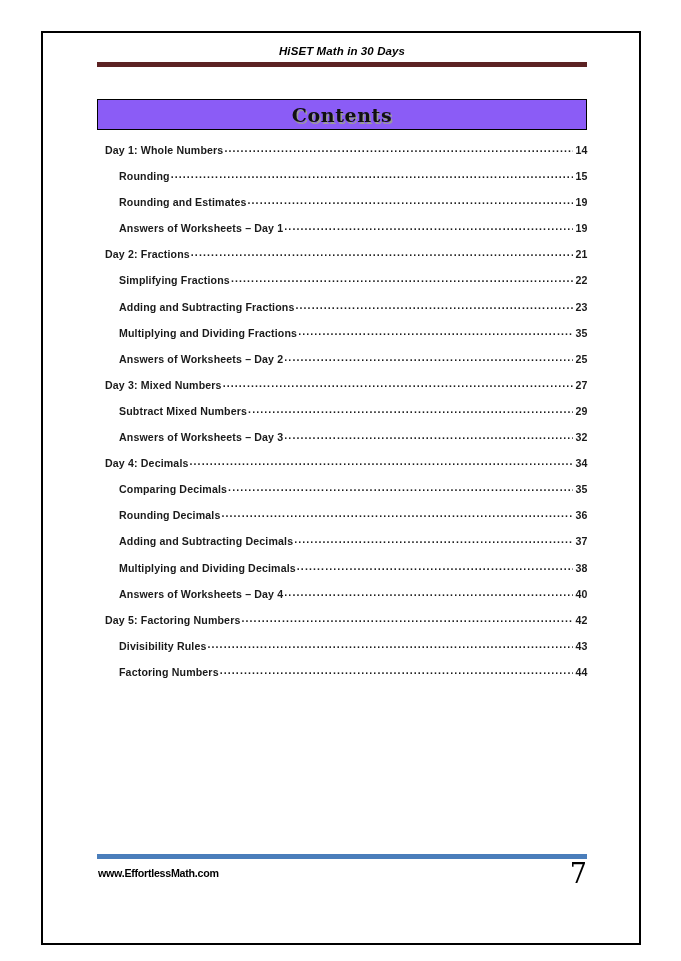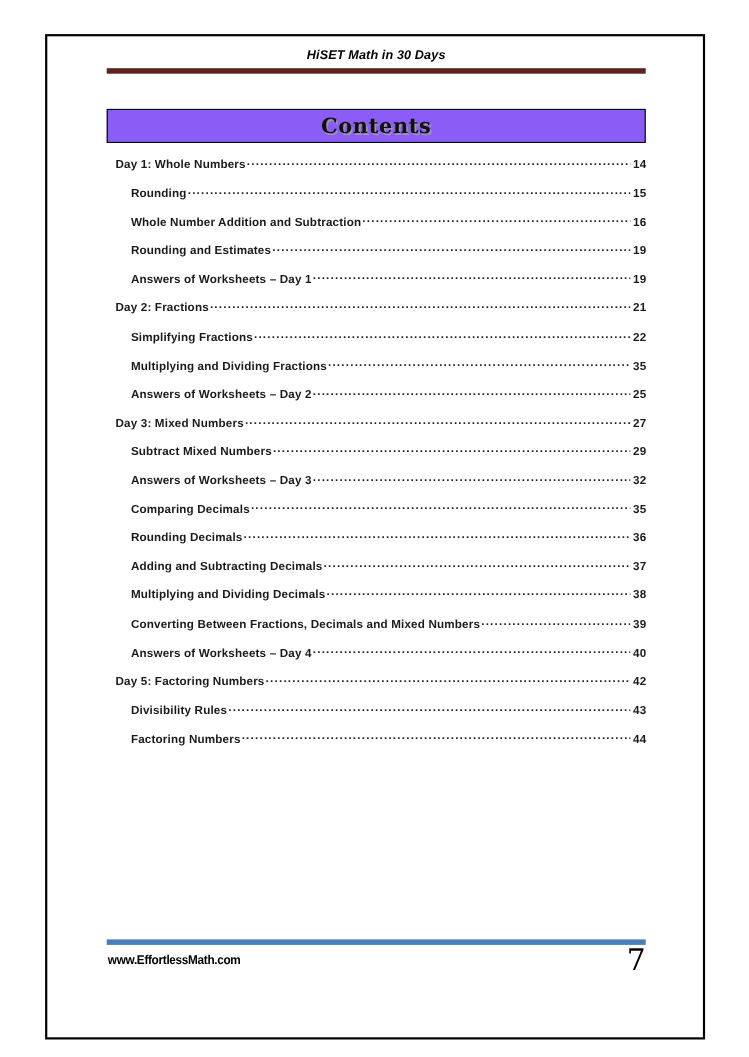--- a/index.html
+++ b/index.html
@@ -175,45 +175,45 @@
         <span class="toc-label">Day 1: Whole Numbers</span>
         <span class="toc-leader"></span>
         <span class="toc-page">14</span>
       </div>
       <div class="toc-entry level-2">
         <span class="toc-label">Rounding</span>
         <span class="toc-leader"></span>
         <span class="toc-page">15</span>
       </div>
       <div class="toc-entry level-2">
-        <span class="toc-label">Whole Number Addition and Subtraction</span>
-        <span class="toc-leader"></span>
-        <span class="toc-page">16</span>
-      </div>
-      <div class="toc-entry level-2">
         <span class="toc-label">Rounding and Estimates</span>
         <span class="toc-leader"></span>
         <span class="toc-page">19</span>
       </div>
       <div class="toc-entry level-2">
         <span class="toc-label">Answers of Worksheets – Day 1</span>
         <span class="toc-leader"></span>
         <span class="toc-page">19</span>
       </div>
       <div class="toc-entry level-1">
         <span class="toc-label">Day 2: Fractions</span>
         <span class="toc-leader"></span>
         <span class="toc-page">21</span>
       </div>
       <div class="toc-entry level-2">
         <span class="toc-label">Simplifying Fractions</span>
         <span class="toc-leader"></span>
         <span class="toc-page">22</span>
       </div>
       <div class="toc-entry level-2">
+        <span class="toc-label">Adding and Subtracting Fractions</span>
+        <span class="toc-leader"></span>
+        <span class="toc-page">23</span>
+      </div>
+      <div class="toc-entry level-2">
         <span class="toc-label">Multiplying and Dividing Fractions</span>
         <span class="toc-leader"></span>
         <span class="toc-page">35</span>
       </div>
       <div class="toc-entry level-2">
         <span class="toc-label">Answers of Worksheets – Day 2</span>
         <span class="toc-leader"></span>
         <span class="toc-page">25</span>
       </div>
       <div class="toc-entry level-1">
@@ -224,20 +224,25 @@
       <div class="toc-entry level-2">
         <span class="toc-label">Subtract Mixed Numbers</span>
         <span class="toc-leader"></span>
         <span class="toc-page">29</span>
       </div>
       <div class="toc-entry level-2">
         <span class="toc-label">Answers of Worksheets – Day 3</span>
         <span class="toc-leader"></span>
         <span class="toc-page">32</span>
       </div>
+      <div class="toc-entry level-1">
+        <span class="toc-label">Day 4: Decimals</span>
+        <span class="toc-leader"></span>
+        <span class="toc-page">34</span>
+      </div>
       <div class="toc-entry level-2">
         <span class="toc-label">Comparing Decimals</span>
         <span class="toc-leader"></span>
         <span class="toc-page">35</span>
       </div>
       <div class="toc-entry level-2">
         <span class="toc-label">Rounding Decimals</span>
         <span class="toc-leader"></span>
         <span class="toc-page">36</span>
       </div>
@@ -245,25 +250,20 @@
         <span class="toc-label">Adding and Subtracting Decimals</span>
         <span class="toc-leader"></span>
         <span class="toc-page">37</span>
       </div>
       <div class="toc-entry level-2">
         <span class="toc-label">Multiplying and Dividing Decimals</span>
         <span class="toc-leader"></span>
         <span class="toc-page">38</span>
       </div>
       <div class="toc-entry level-2">
-        <span class="toc-label">Converting Between Fractions, Decimals and Mixed Numbers</span>
-        <span class="toc-leader"></span>
-        <span class="toc-page">39</span>
-      </div>
-      <div class="toc-entry level-2">
         <span class="toc-label">Answers of Worksheets – Day 4</span>
         <span class="toc-leader"></span>
         <span class="toc-page">40</span>
       </div>
       <div class="toc-entry level-1">
         <span class="toc-label">Day 5: Factoring Numbers</span>
         <span class="toc-leader"></span>
         <span class="toc-page">42</span>
       </div>
       <div class="toc-entry level-2">

